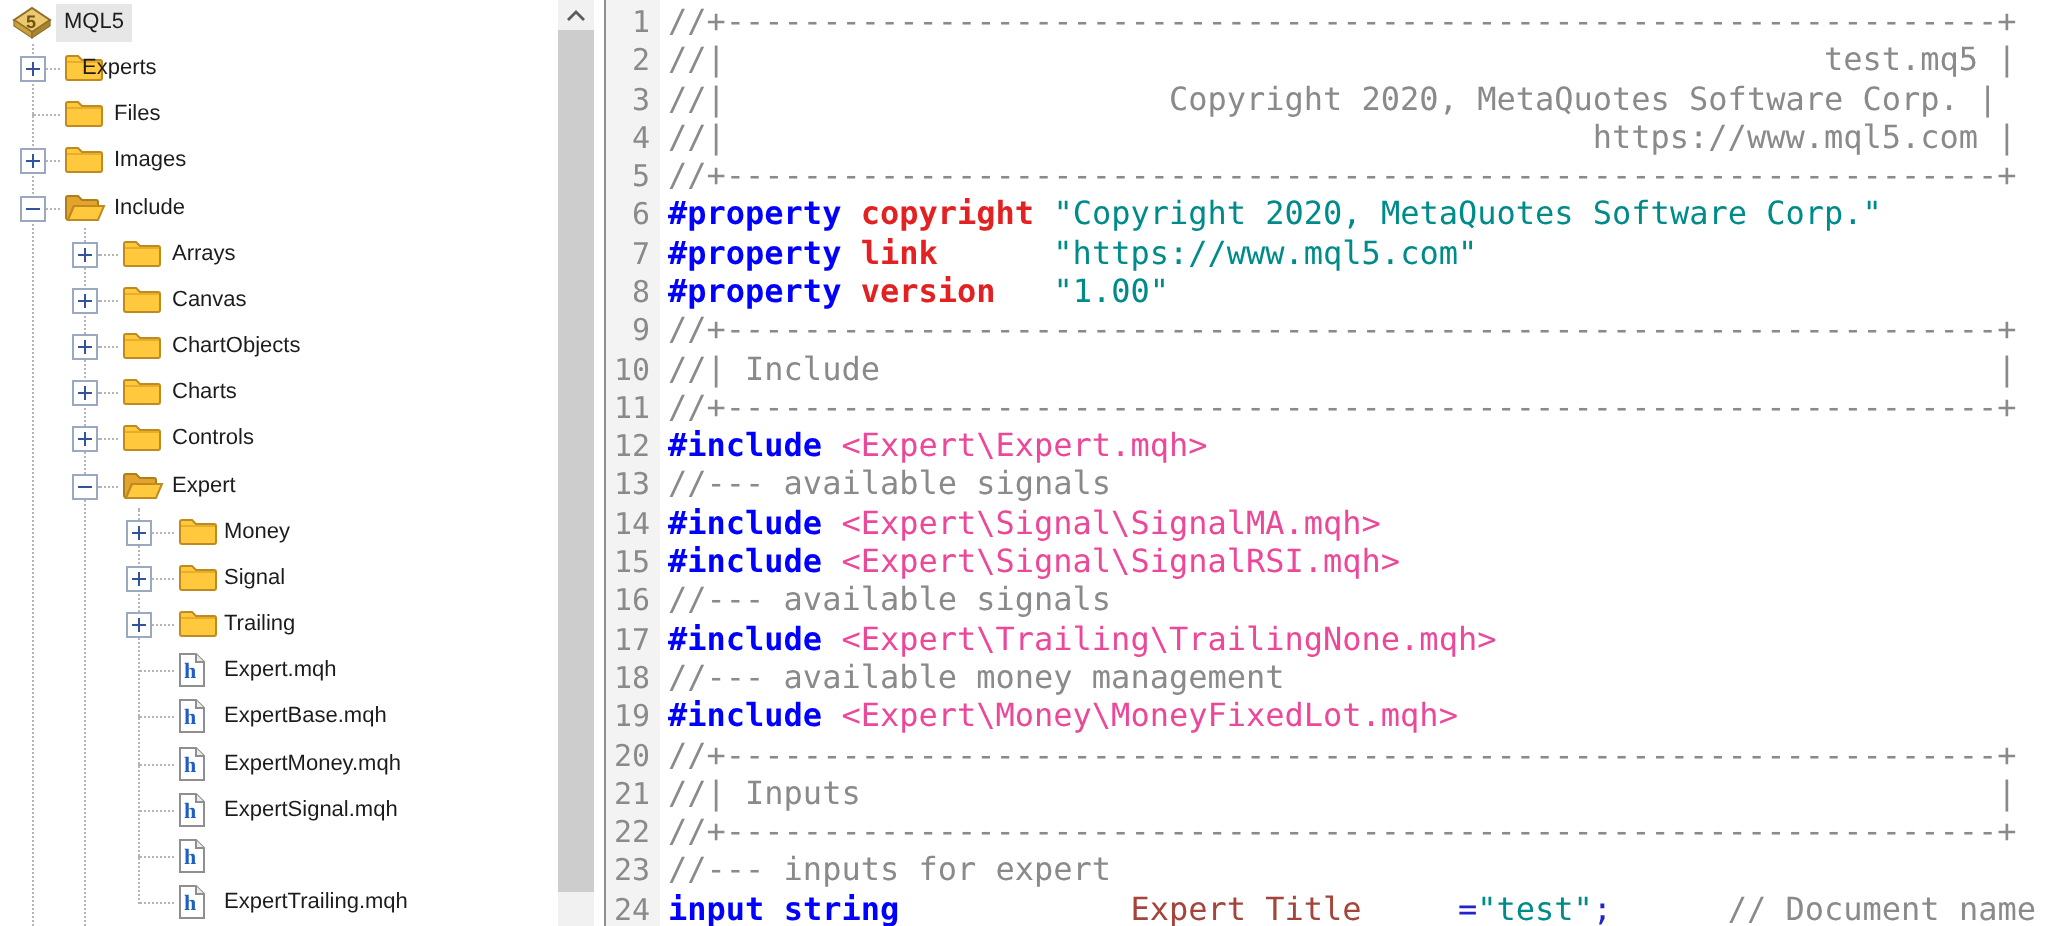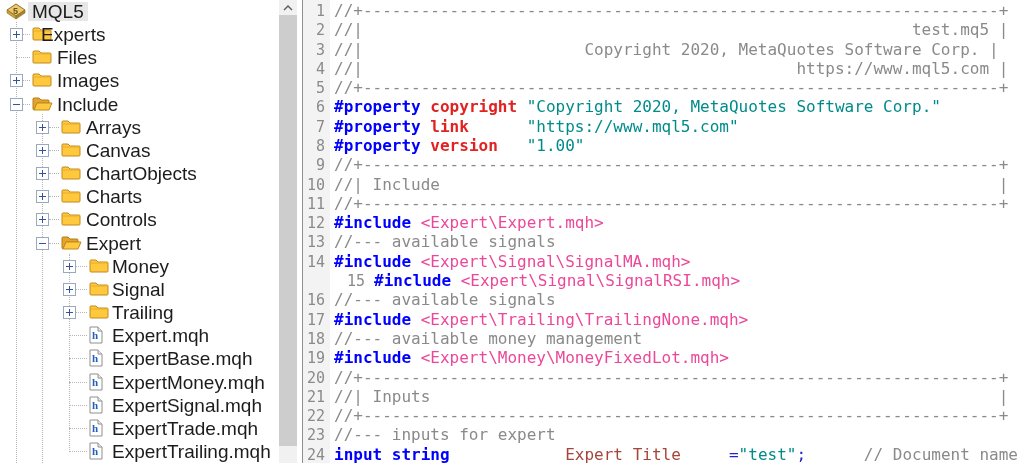--- a/index.html
+++ b/index.html
@@ -9,21 +9,21 @@
   
   #tree-panel{position:absolute;left:0;top:0;width:279px;height:463px;background:#fff;overflow:hidden;}
   .vguide{position:absolute;width:0;border-left:1px dotted #b5b5b5;}
   .tree-row{position:absolute;left:0;right:0;height:23px;}
   .stub{position:absolute;top:11px;height:0;border-top:1px dotted #b5b5b5;}
   .expbox{position:absolute;top:5px;width:13px;height:13px;background:#fff;
           border:1px solid #9aa8c0;box-sizing:border-box;cursor:pointer;}
   .expbox .h{position:absolute;left:2px;top:5px;width:7px;height:1px;background:var(--expander);}
   .expbox .v{position:absolute;left:5px;top:2px;width:1px;height:7px;background:var(--expander);}
   .ticon{position:absolute;display:block;}
-  .tlabel{position:absolute;top:2px;font-size:19px;color:#1c1c1c;white-space:nowrap;line-height:19px;}
+  .tlabel{position:absolute;top:2px;font-size:11px;color:#1c1c1c;white-space:nowrap;line-height:19px;}
   .tree-row.selected .tlabel{background:var(--selbg);padding:0 4px;margin-left:-4px;}
 
   
   #tree-scrollbar{position:absolute;left:279px;top:0;width:18px;height:463px;background:#f1f1f1;}
   #scroll-up{position:absolute;left:0;top:0;width:18px;height:15px;display:flex;
              align-items:center;justify-content:center;cursor:pointer;}
   #scroll-thumb{position:absolute;left:0;top:15px;width:18px;height:431px;background:#cdcdcd;cursor:pointer;}
 
   
   #splitter{position:absolute;left:302px;top:0;width:1px;height:463px;background:#8f8f8f;cursor:ew-resize;}
@@ -243,21 +243,20 @@
             </svg></span>
           <span class="tlabel" style="left:112px;">ExpertSignal.mqh</span>
         </div>
         <div class="tree-row" style="top: 417px;">
           <span class="stub" style="left:69px;width:18px;"></span>
           <span class="ticon" style="left:89px;top:2px;"><svg width="14" height="18" viewBox="0 0 14 18">
     <path d="M1 1 H9 L13 5 V17 H1 Z" fill="#ffffff" stroke="#8f8f8f" stroke-width="1"></path>
     <path d="M9 1 V5 H13" fill="#ececec" stroke="#8f8f8f" stroke-width="1"></path>
     <text x="3" y="13" font-family="Liberation Serif,serif" font-size="11" font-weight="bold" fill="#1f5fbf">h</text>
             </svg></span>
-          <span class="tlabel" style="left:112px;">ExpertTrade.mqh</span>
         </div>
         <div class="tree-row" style="top: 440px;">
           <span class="stub" style="left:69px;width:18px;"></span>
           <span class="ticon" style="left:89px;top:2px;"><svg width="14" height="18" viewBox="0 0 14 18">
     <path d="M1 1 H9 L13 5 V17 H1 Z" fill="#ffffff" stroke="#8f8f8f" stroke-width="1"></path>
     <path d="M9 1 V5 H13" fill="#ececec" stroke="#8f8f8f" stroke-width="1"></path>
     <text x="3" y="13" font-family="Liberation Serif,serif" font-size="11" font-weight="bold" fill="#1f5fbf">h</text>
             </svg></span>
           <span class="tlabel" style="left:112px;">ExpertTrailing.mqh</span>
         </div>
@@ -285,21 +284,21 @@
         <div class="cline" style="top: 78.16px;"><span class="lnum">5</span><span class="cm">//+------------------------------------------------------------------+</span></div>
         <div class="cline" style="top: 97.45px;"><span class="lnum">6</span><span class="kw">#property</span><span class="pl"> </span><span class="prop">copyright</span><span class="pl"> </span><span class="str">"Copyright 2020, MetaQuotes Software Corp."</span></div>
         <div class="cline" style="top: 116.74px;"><span class="lnum">7</span><span class="kw">#property</span><span class="pl"> </span><span class="prop">link</span><span class="pl">      </span><span class="str">"https://www.mql5.com"</span></div>
         <div class="cline" style="top: 136.03px;"><span class="lnum">8</span><span class="kw">#property</span><span class="pl"> </span><span class="prop">version</span><span class="pl">   </span><span class="str">"1.00"</span></div>
         <div class="cline" style="top: 155.32px;"><span class="lnum">9</span><span class="cm">//+------------------------------------------------------------------+</span></div>
         <div class="cline" style="top: 174.61px;"><span class="lnum">10</span><span class="cm">//| Include                                                          |</span></div>
         <div class="cline" style="top: 193.9px;"><span class="lnum">11</span><span class="cm">//+------------------------------------------------------------------+</span></div>
         <div class="cline" style="top: 213.19px;"><span class="lnum">12</span><span class="kw">#include</span><span class="pl"> &lt;Expert\Expert.mqh&gt;</span></div>
         <div class="cline" style="top: 232.48px;"><span class="lnum">13</span><span class="cm">//--- available signals</span></div>
         <div class="cline" style="top: 251.77px;"><span class="lnum">14</span><span class="kw">#include</span><span class="pl"> &lt;Expert\Signal\SignalMA.mqh&gt;</span></div>
-        <div class="cline" style="top: 271.06px; margin-left: 40px;"><span class="lnum">15</span><span class="kw">#include</span><span class="pl"> &lt;Expert\Signal\SignalRSI.mqh&gt;</span></div>
+        <div class="cline" style="top: 271.06px;"><span class="lnum">15</span><span class="kw">#include</span><span class="pl"> &lt;Expert\Signal\SignalRSI.mqh&gt;</span></div>
         <div class="cline" style="top: 290.35px;"><span class="lnum">16</span><span class="cm">//--- available signals</span></div>
         <div class="cline" style="top: 309.64px;"><span class="lnum">17</span><span class="kw">#include</span><span class="pl"> &lt;Expert\Trailing\TrailingNone.mqh&gt;</span></div>
         <div class="cline" style="top: 328.93px;"><span class="lnum">18</span><span class="cm">//--- available money management</span></div>
         <div class="cline" style="top: 348.22px;"><span class="lnum">19</span><span class="kw">#include</span><span class="pl"> &lt;Expert\Money\MoneyFixedLot.mqh&gt;</span></div>
         <div class="cline" style="top: 367.51px;"><span class="lnum">20</span><span class="cm">//+------------------------------------------------------------------+</span></div>
         <div class="cline" style="top: 386.8px;"><span class="lnum">21</span><span class="cm">//| Inputs                                                           |</span></div>
         <div class="cline" style="top: 406.09px;"><span class="lnum">22</span><span class="cm">//+------------------------------------------------------------------+</span></div>
         <div class="cline" style="top: 425.38px;"><span class="lnum">23</span><span class="cm">//--- inputs for expert</span></div>
         <div class="cline" style="top: 444.67px;"><span class="lnum">24</span><span class="kw">input</span><span class="pl"> </span><span class="kw">string</span><span class="pl">            </span><span class="id">Expert_Title</span><span class="pl">     </span><span class="op">=</span><span class="str">"test"</span><span class="op">;</span><span class="pl">      </span><span class="cm">// Document name</span></div>
       </div>

